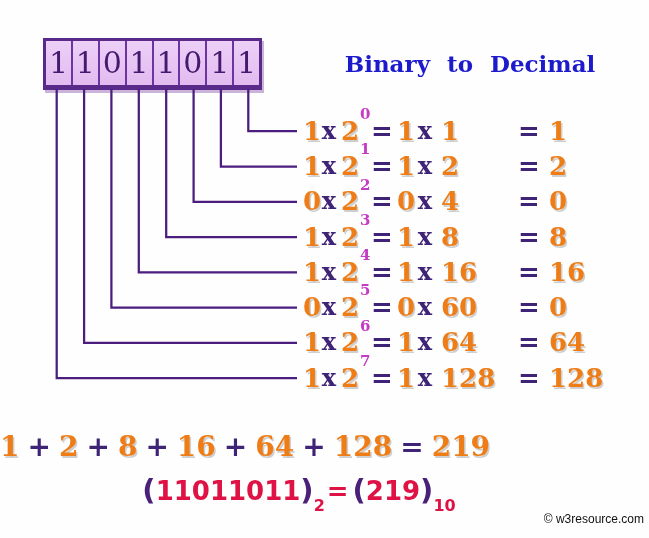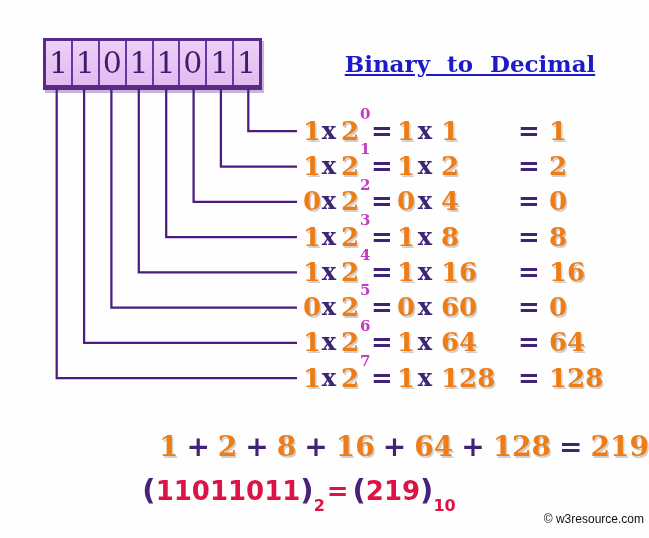--- a/index.html
+++ b/index.html
@@ -25,21 +25,21 @@
     flex:1;display:flex;align-items:center;justify-content:center;
     border-right:2px solid #6b34a0;
     font-size:30px;color:#45196e;line-height:1;
     background:linear-gradient(180deg,#ecd0f7 0%,#e2baf0 100%);
   }
   .bit-cell:last-child{border-right:none;}
 
   
   .title{
     position:absolute;left:330px;top:50px;width:280px;text-align:center;
-    font-size:23px;font-weight:bold;color:#1c1acb;word-spacing:9px;text-decoration:underline;
+    font-size:23px;font-weight:bold;color:#1c1acb;word-spacing:9px;
   }
 
   
   svg.connectors{position:absolute;left:0;top:0;width:649px;height:538px;}
 
   
   .equations{position:absolute;left:303px;top:113px;}
   .eq-row{display:flex;align-items:center;height:35.3px;font-size:26px;font-weight:bold;line-height:1;}
   .num{color:#ee7d17;text-shadow:1.5px 1.5px 0 #cfcfcf;}
   .op{color:#3e2377;}
@@ -48,21 +48,21 @@
   .eq-base{width:30px;white-space:nowrap;}
   .eq-exp{color:#c43bc4;font-size:15px;font-weight:bold;position:relative;top:-11px;margin-left:1px;text-shadow:none;}
   .eq-eq1{width:22px;text-align:center;}
   .eq-factor{width:16px;margin-left:4px;text-align:center;}
   .eq-power{width:76px;padding-left:4px;box-sizing:content-box;text-align:left;}
   .eq-eq2{width:24px;text-align:center;}
   .eq-result{padding-left:8px;}
 
   
   .sum-line{
-    position:absolute;left:0;top:430px;width:649px;text-align:right;
+    position:absolute;left:0;top:430px;width:649px;text-align:left;
     font-size:28px;font-weight:bold;line-height:1.2;white-space:nowrap;
   }
   .sum-line .op{margin:0 8px;}
 
   
   .conversion-line{
     position:absolute;left:0;top:473px;width:598px;text-align:center;
     font-family:"DejaVu Sans", sans-serif;font-weight:bold;font-size:26px;
     color:#de1245;line-height:1.2;white-space:nowrap;
   }

